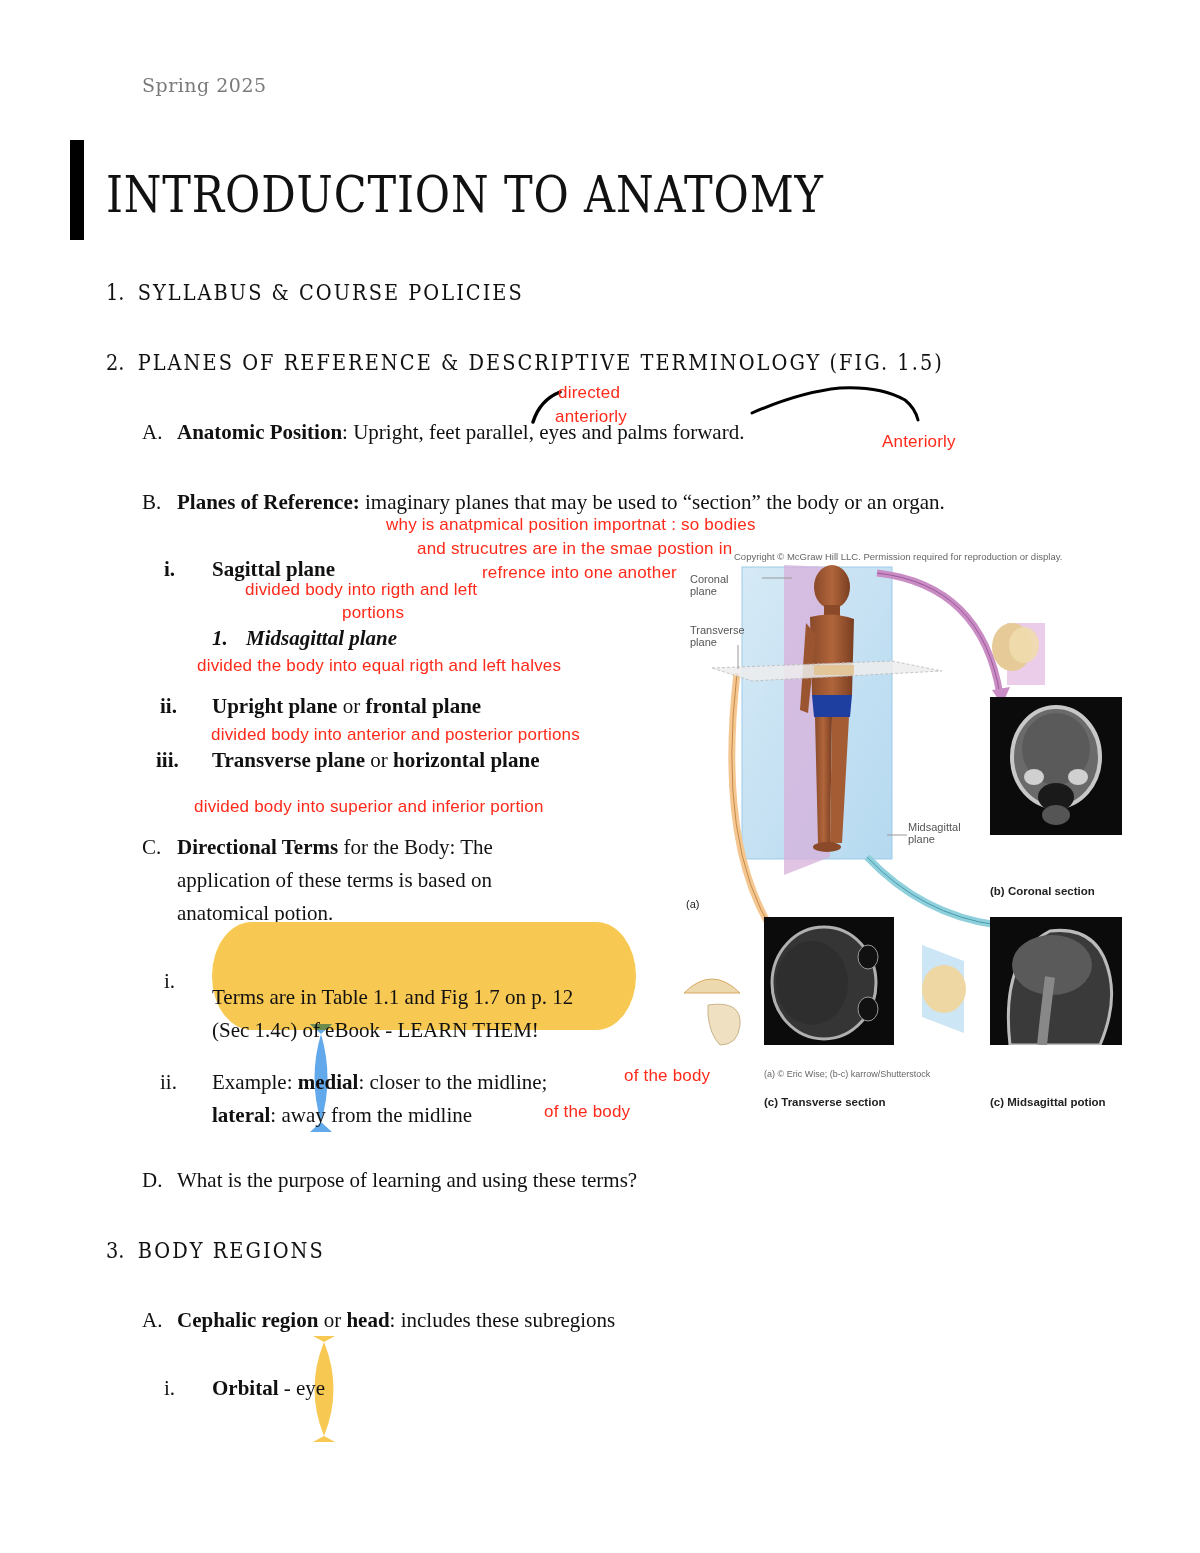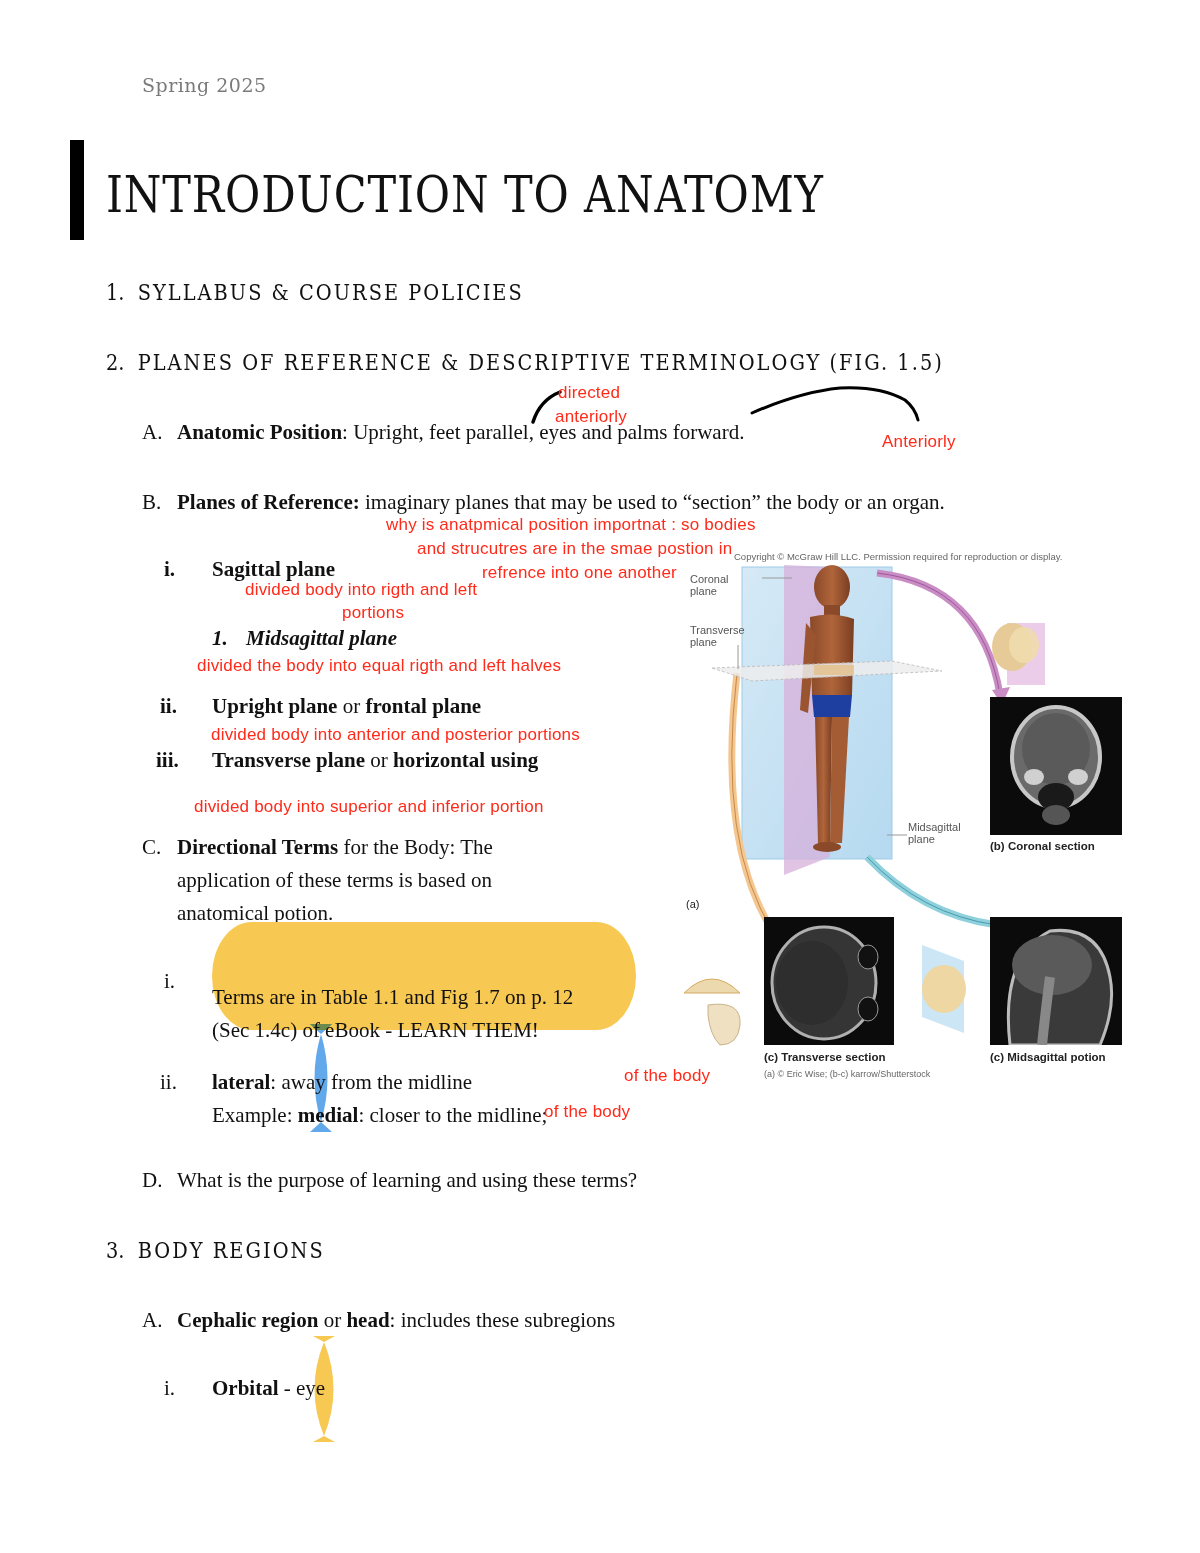--- a/index.html
+++ b/index.html
@@ -24,21 +24,21 @@
 
   .highlight-box { position: absolute; left: 212px; top: 922px; width: 424px; height: 108px; background: #f7c852; border-radius: 40px / 54px; }
   .blue-lens { position: absolute; left: 308px; top: 1024px; width: 26px; height: 108px; }
   .yellow-lens { position: absolute; left: 305px; top: 1336px; width: 38px; height: 106px; }
 
   svg.ink { position: absolute; overflow: visible; }
 
   
   .figure { position: absolute; left: 682px; top: 545px; width: 450px; height: 540px; }
   .fig-small { position: absolute; font-family: "Liberation Sans", "DejaVu Sans", sans-serif; font-size: 11px; color: #555; white-space: nowrap; }
-  .fig-cap { position: absolute; font-family: "Liberation Sans", "DejaVu Sans", sans-serif; font-size: 11.5px; color: #222; font-weight: bold; white-space: nowrap; }
+  .fig-cap { position: absolute; font-family: "Liberation Sans", "DejaVu Sans", sans-serif; font-size: 11.5px; color: #222; font-weight: bold; white-space: nowrap; margin-top: 45px; }
   .mri { position: absolute; background: #0b0b0b; overflow: hidden; }
 </style>
 </head>
 <body>
 
 <div class="abs semester">Spring 2025</div>
 <div class="abs title-bar"></div>
 <h1 class="abs title">INTRODUCTION TO ANATOMY</h1>
 
 <div class="abs h1" style="left:106px; top:280px;">
@@ -76,21 +76,21 @@
 <div class="abs item" style="left:160px; top:694px;">
   <span class="b">ii.</span>
   <span style="position:absolute; left:52px; white-space:nowrap;">
     <span class="b">Upright plane</span><span> or </span><span class="b">frontal plane</span>
   </span>
 </div>
 
 <div class="abs item" style="left:156px; top:748px;">
   <span class="b">iii.</span>
   <span style="position:absolute; left:56px; white-space:nowrap;">
-    <span class="b">Transverse plane</span><span> or </span><span class="b">horizontal using</span>
+    <span class="b">Transverse plane</span><span> or </span><span class="b">horizontal plane</span>
   </span>
 </div>
 
 <div class="abs item" style="left:142px; top:831px; line-height:33px;">
   <span>C.</span>
   <div style="position:absolute; left:35px; top:0; white-space:nowrap;">
     <div><span class="b">Directional Terms</span><span> for the Body: The</span></div>
     <div>application of these terms is based on</div>
     <div>anatomical potion.</div>
   </div>
@@ -106,22 +106,22 @@
   <span>i.</span>
   <div style="position:absolute; left:48px; top:0; white-space:nowrap;margin-top:16px;">
     <div>Terms are in Table 1.1 and Fig 1.7 on p. 12</div>
     <div>(Sec 1.4c) of eBook - LEARN THEM!</div>
   </div>
 </div>
 
 <div class="abs item" style="left:160px; top:1066px; line-height:33px;">
   <span>ii.</span>
   <div style="position:absolute; left:52px; top:0; white-space:nowrap;">
+    <div><span>Example: </span><span class="b">medial</span><span>: closer to the midline;</span></div>
     <div><span class="b">lateral</span><span>: away from the midline</span></div>
-    <div><span>Example: </span><span class="b">medial</span><span>: closer to the midline;</span></div>
   </div>
 </div>
 
 <div class="abs item" style="left:142px; top:1168px;">
   <span>D.</span>
   <span style="position:absolute; left:35px;">What is the purpose of learning and using these terms?</span>
 </div>
 
 <div class="abs h1" style="left:106px; top:1238px;">
   <span class="num">3.</span><span>BODY REGIONS</span>

